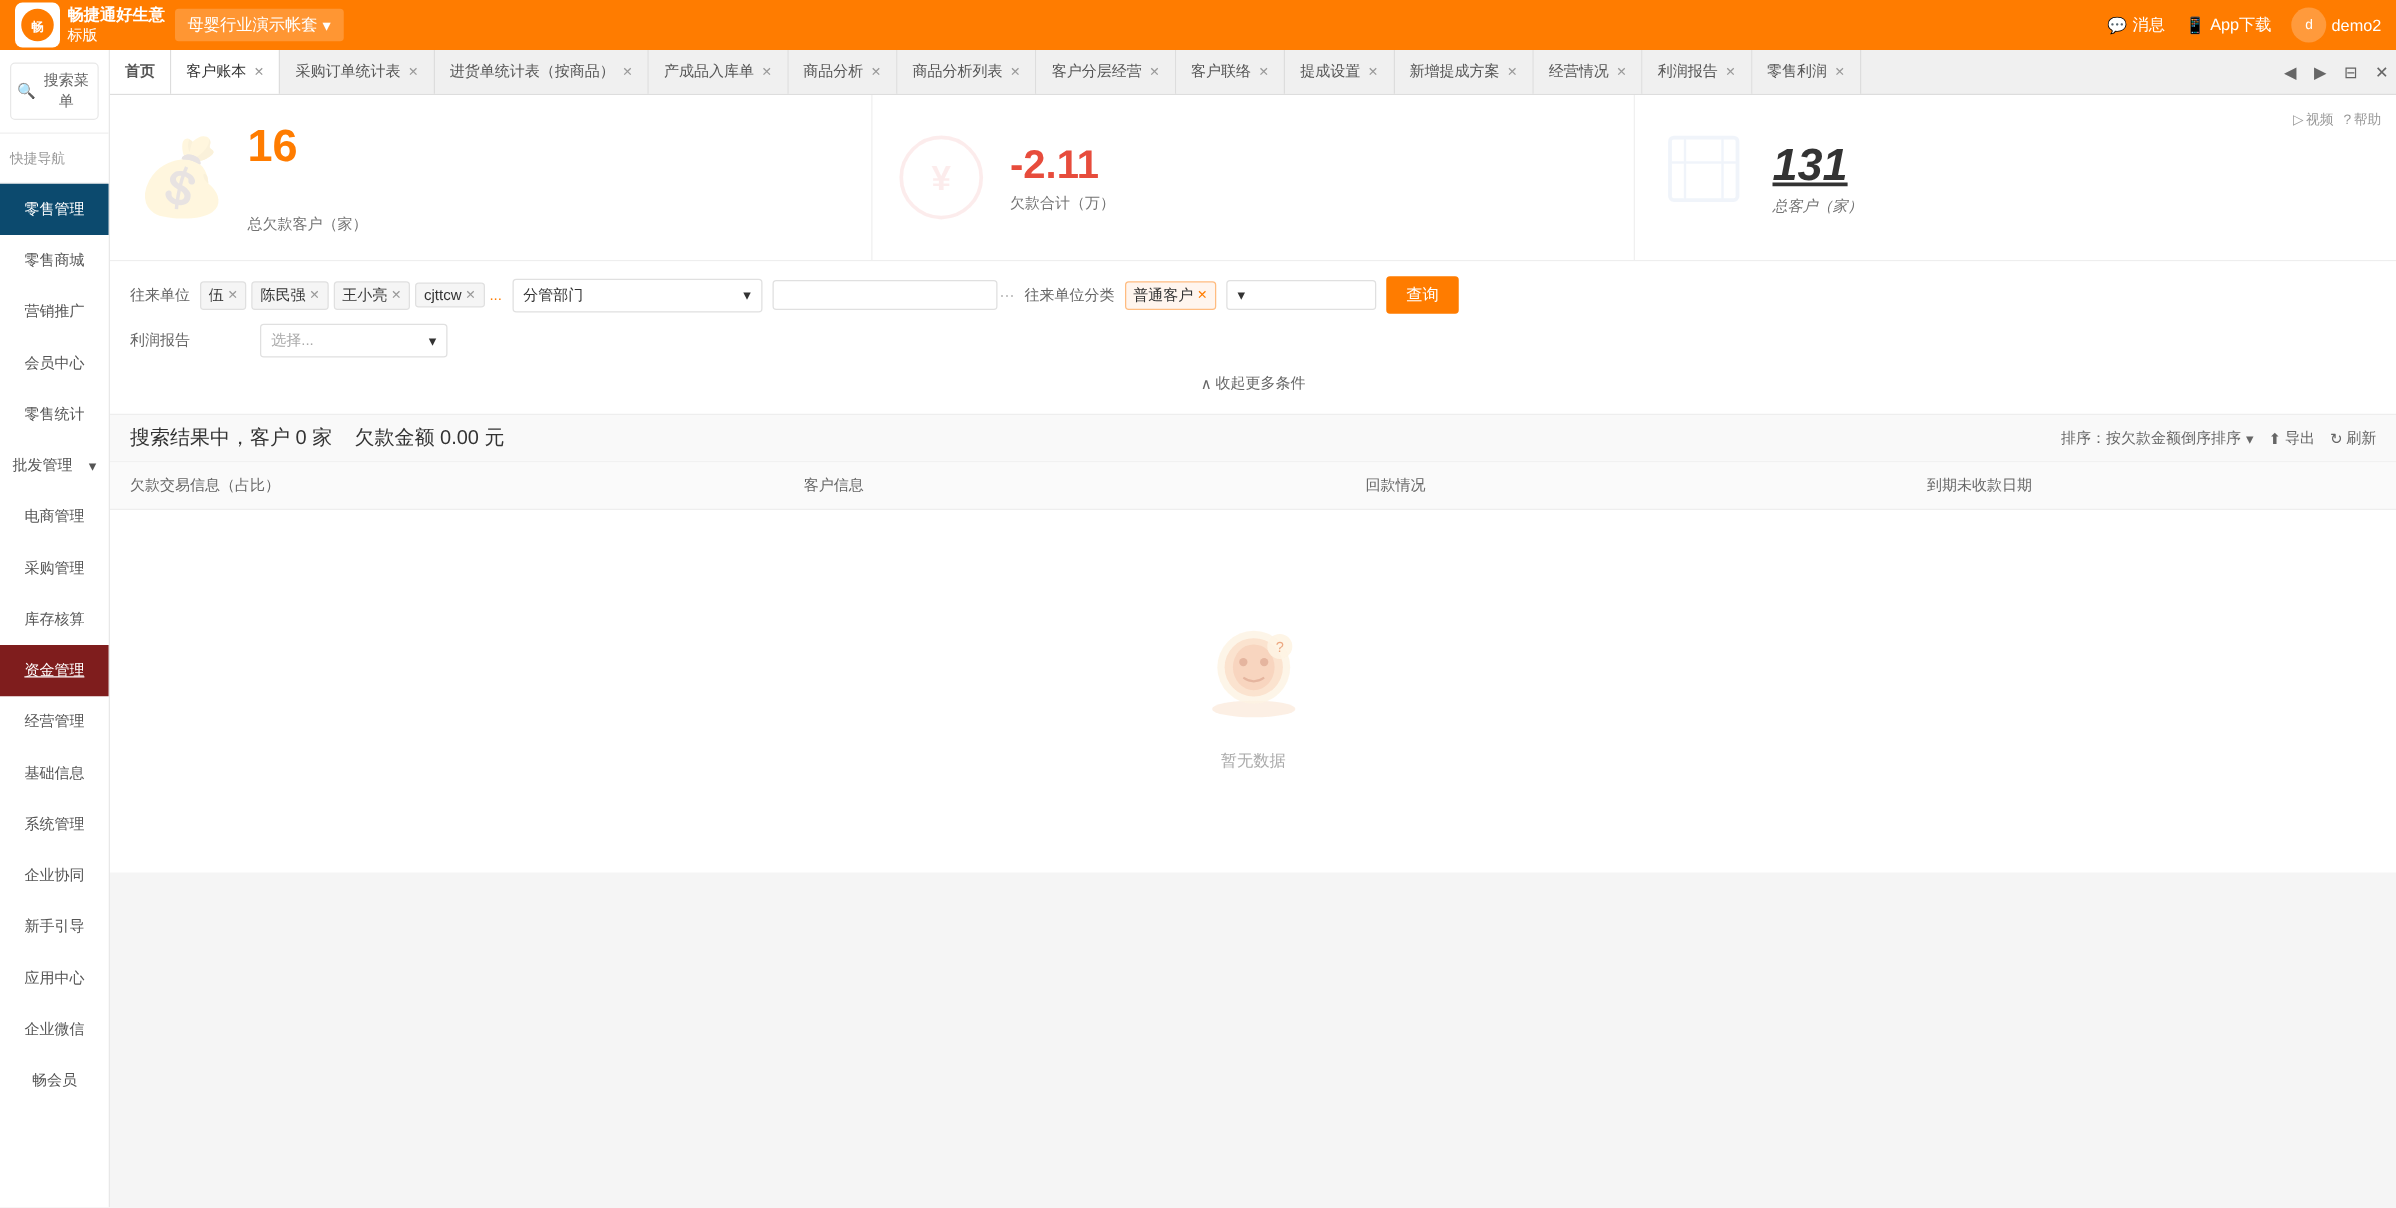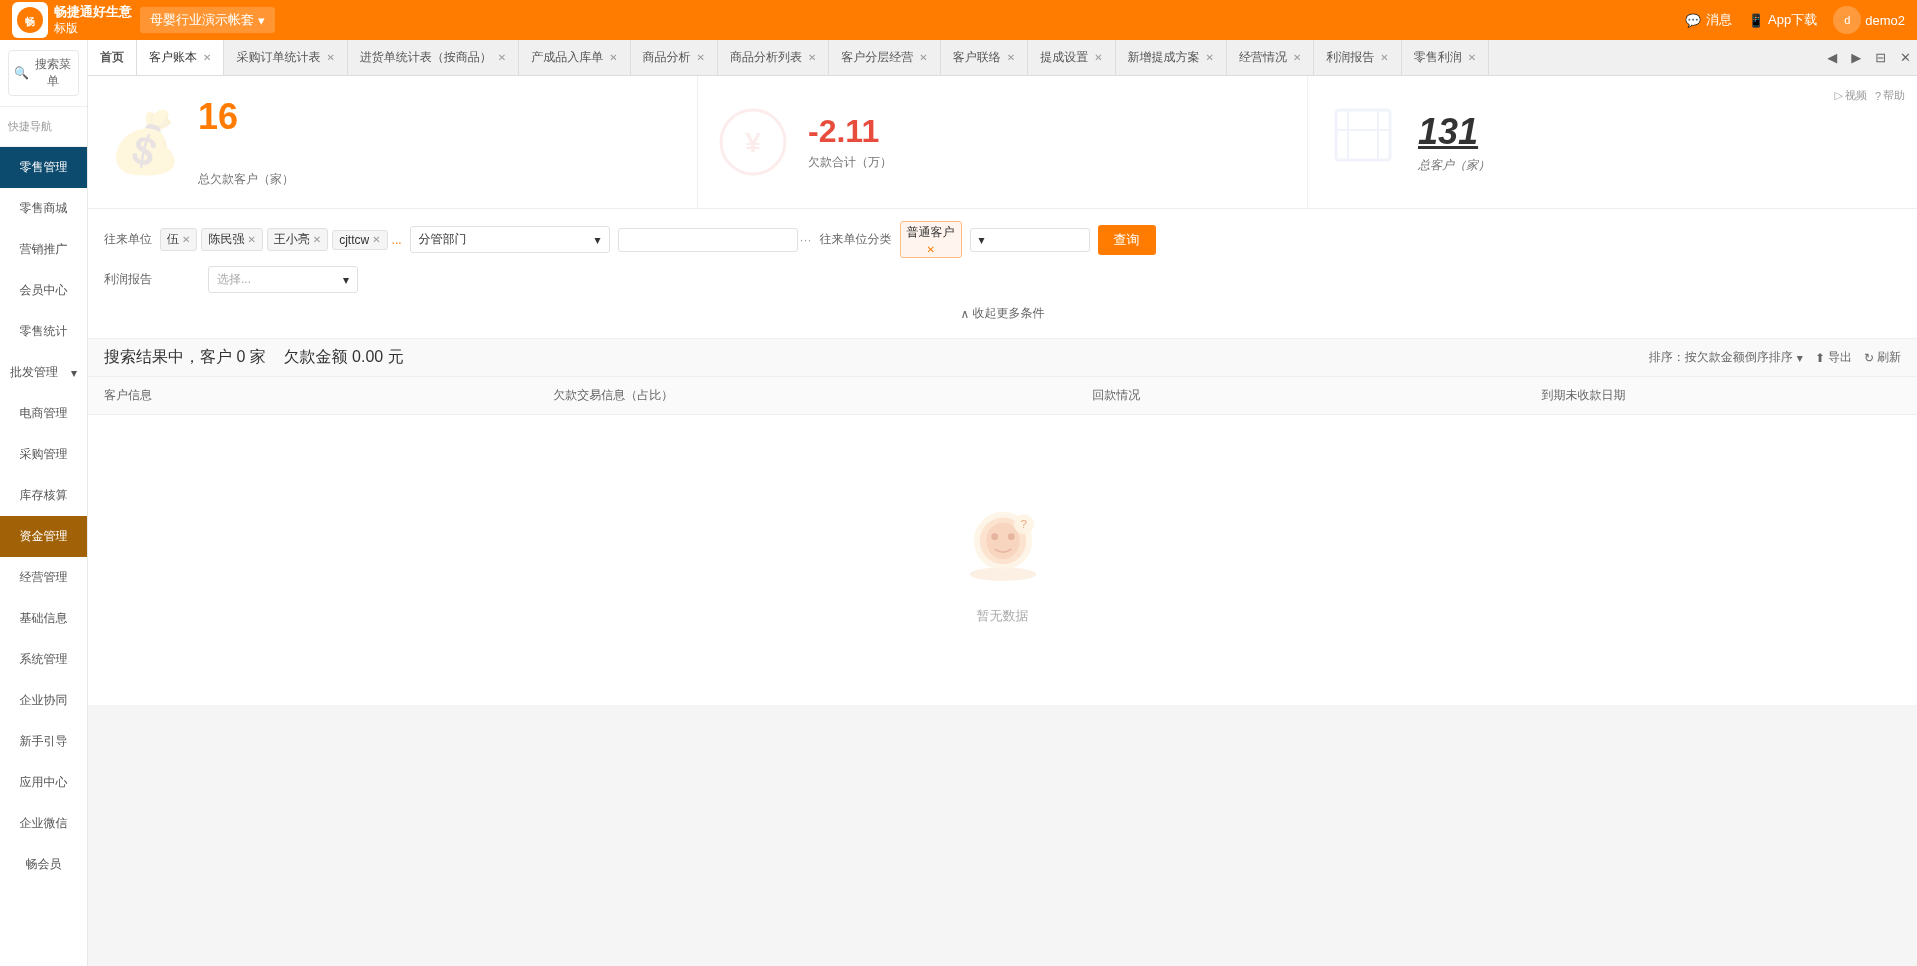--- a/index.html
+++ b/index.html
@@ -64,21 +64,21 @@
     .filter-tag-group { display: flex; align-items: center; gap: 4px; }
     .filter-tag { background: #f5f5f5; border: 1px solid #e0e0e0; border-radius: 3px; padding: 2px 6px; font-size: 12px; display: flex; align-items: center; gap: 3px; }
     .filter-tag .remove { cursor: pointer; color: #999; font-size: 10px; }
     .filter-more { font-size: 12px; color: #ff7c00; cursor: pointer; }
     .filter-select { border: 1px solid #e0e0e0; border-radius: 3px; padding: 4px 8px; font-size: 12px; background: #fff; cursor: pointer; display: flex; align-items: center; gap: 4px; min-width: 120px; }
     .filter-select-wide { min-width: 200px; }
     .filter-input { border: 1px solid #e0e0e0; border-radius: 3px; padding: 4px 8px; font-size: 12px; min-width: 120px; }
     .btn-query { background: #ff7c00; color: #fff; border: none; border-radius: 3px; padding: 6px 16px; cursor: pointer; font-size: 13px; }
     .btn-collapse { background: none; border: none; color: #666; cursor: pointer; font-size: 12px; display: flex; align-items: center; gap: 3px; padding: 4px 8px; }
     .collapse-row { display: flex; justify-content: center; margin-top: 4px; }
-    .filter-tag-selected { background: #fff5ee; border-color: #ffbc80; flex-direction: column; }
+    .filter-tag-selected { background: #fff5ee; border-color: #ffbc80; }
     .filter-tag-selected .remove { color: #ff7c00; }
 
     
     .result-bar { background: #f9f9f9; padding: 8px 16px; border-bottom: 1px solid #eee; display: flex; align-items: center; justify-content: space-between; }
     .result-info { font-size: 16px; color: #666; }
     .result-info span { color: #333; }
     .result-actions { display: flex; align-items: center; gap: 12px; font-size: 12px; color: #666; }
     .result-sort { display: flex; align-items: center; gap: 4px; cursor: pointer; }
     .result-action-btn { display: flex; align-items: center; gap: 3px; cursor: pointer; color: #666; }
 
@@ -160,21 +160,21 @@
       <button class="sidebar-nav-item">营销推广</button>
       <button class="sidebar-nav-item">会员中心</button>
       <button class="sidebar-nav-item">零售统计</button>
       <button class="sidebar-nav-item has-sub">
         <span>批发管理</span>
           <span>▾</span>
       </button>
       <button class="sidebar-nav-item">电商管理</button>
       <button class="sidebar-nav-item">采购管理</button>
       <button class="sidebar-nav-item">库存核算</button>
-      <button class="sidebar-nav-item active" style="background:#a16207;color:#fff;">资金管理</button>
+      <button class="sidebar-nav-item active" style="background:#7f1d1d;color:#fff;text-decoration:underline;">资金管理</button>
       <button class="sidebar-nav-item">经营管理</button>
       <button class="sidebar-nav-item">基础信息</button>
       <button class="sidebar-nav-item">系统管理</button>
       <button class="sidebar-nav-item">企业协同</button>
       <button class="sidebar-nav-item">新手引导</button>
       <button class="sidebar-nav-item">应用中心</button>
       <button class="sidebar-nav-item">企业微信</button>
       <button class="sidebar-nav-item">畅会员</button>
     </div>
 
@@ -373,22 +373,22 @@
             </div>
             <div class="result-action-btn">
               <span>↻</span>
               <span>刷新</span>
             </div>
           </div>
         </div>
 
         <div class="table-area">
           <div class="table-header">
+            <div class="table-col col-debt">欠款交易信息（占比）</div>
             <div class="table-col col-customer">客户信息</div>
-            <div class="table-col col-debt">欠款交易信息（占比）</div>
             <div class="table-col col-repay">回款情况</div>
             <div class="table-col col-date">到期未收款日期</div>
           </div>
 
           <div class="empty-state">
             <svg class="empty-icon no-data-img" viewBox="0 0 120 120" xmlns="http://www.w3.org/2000/svg">
               <ellipse cx="60" cy="95" rx="40" ry="8" fill="#f5cba7" opacity="0.5"></ellipse>
               <circle cx="60" cy="55" r="35" fill="#fdebd0" opacity="0.8"></circle>
               <circle cx="60" cy="55" r="28" fill="#f0a070" opacity="0.4"></circle>
               <ellipse cx="60" cy="55" rx="20" ry="22" fill="#e8855a" opacity="0.3"></ellipse>

